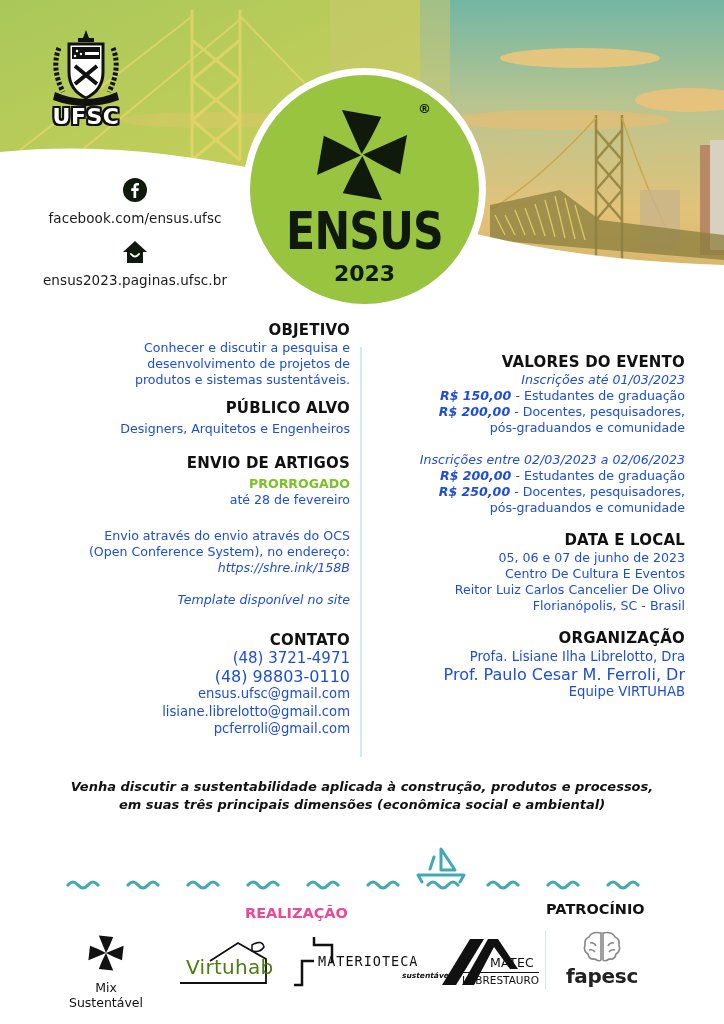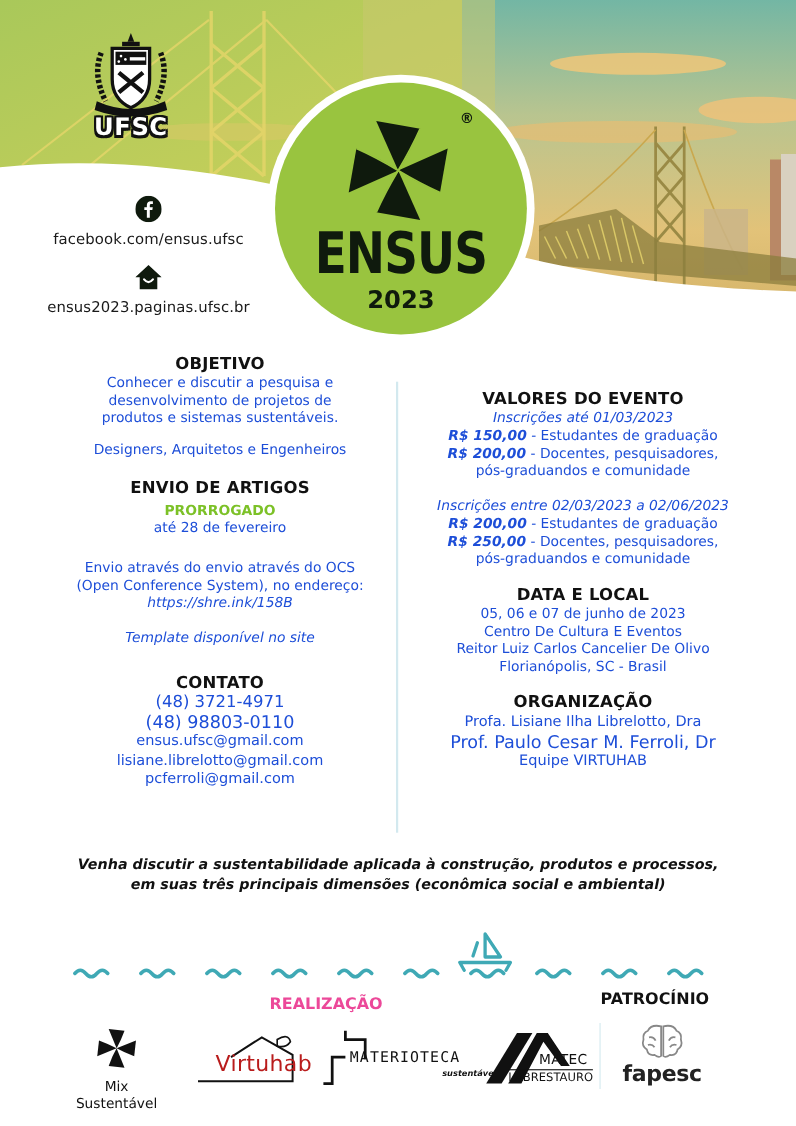--- a/index.html
+++ b/index.html
@@ -3,38 +3,38 @@
 <meta charset="utf-8">
 <style>
   * { box-sizing: border-box; margin: 0; padding: 0; }
   html, body { width: 724px; height: 1024px; overflow: hidden; background: #ffffff; }
   body { position: relative; font-family: "DejaVu Sans", "Liberation Sans", sans-serif; color: #111; }
 
   
   .hero { position: absolute; left: 0; top: 0; width: 724px; height: 300px; overflow: hidden; }
   .hero-svg { position: absolute; left: 0; top: 0; }
 
-  .ufsc-logo { position: absolute; left: 45px; top: 28px; width: 82px; height: 108px; margin-left: 33px; }
+  .ufsc-logo { position: absolute; left: 45px; top: 28px; width: 82px; height: 108px; }
   .ufsc-text { position: absolute; left: 0; top: 76px; width: 82px; text-align: center; font-family: "DejaVu Sans", sans-serif; font-weight: bold; font-size: 22px; color: #fff; letter-spacing: 0.5px;
     text-shadow: -2px 0 #111, 2px 0 #111, 0 -2px #111, 0 2px #111, -2px -2px #111, 2px 2px #111, -2px 2px #111, 2px -2px #111; }
 
   .social { position: absolute; left: 40px; top: 178px; width: 190px; text-align: center; }
   .social .icon { display: block; margin: 0 auto; width: 24px; height: 24px; }
   .social .link { display: block; font-size: 13.5px; color: #1a1a1a; margin-top: 8px; letter-spacing: 0.1px; }
   .social .row2 { margin-top: 14px; }
 
   .badge { position: absolute; left: 243px; top: 68px; width: 243px; height: 243px; border-radius: 50%; background: #fff; }
   .badge-inner { position: absolute; left: 7px; top: 7px; width: 229px; height: 229px; border-radius: 50%; background: #99c43f; }
   .pinwheel { position: absolute; left: 62px; top: 30px; width: 100px; height: 100px; }
   .reg { position: absolute; left: 168px; top: 26px; font-size: 13px; font-weight: bold; color: #0f1a0d; }
   .brand { position: absolute; left: 0; top: 130px; width: 229px; text-align: center; font-family: "DejaVu Sans", sans-serif; font-weight: bold; font-size: 52px; color: #0f1a0d; letter-spacing: -1px; transform: scaleX(0.82); line-height: 1; }
   .year { position: absolute; left: 0; top: 186px; width: 229px; text-align: center; font-weight: bold; font-size: 22px; color: #0f1a0d; }
 
   
-  .col { position: absolute; text-align: center; }
+  .col { position: absolute; text-align: right; }
   .col-left { left: 50px; width: 300px; top: 320px; }
   .col-right { left: 375px; width: 310px; top: 352px; }
   .divider { position: absolute; left: 360px; top: 347px; width: 2px; height: 410px; background: #d3e9ef; }
 
   h2 { font-family: "DejaVu Sans", sans-serif; font-weight: bold; font-size: 15px; color: #111; letter-spacing: 0.2px; line-height: 20px; }
   .p { font-size: 12.6px; line-height: 16px; color: #1d4ed8; }
   .it { font-style: italic; }
   .green { color: #7cc127; font-weight: bold; }
   .b-it { font-weight: bold; font-style: italic; }
   .gap-s { height: 10px; }
@@ -46,21 +46,21 @@
   .waves { position: absolute; left: 60px; top: 845px; width: 610px; height: 50px; }
 
   
   .label-realizacao { position: absolute; left: 245px; top: 905px; font-weight: bold; font-size: 14.5px; color: #ec4899; }
   .label-patrocinio { position: absolute; left: 546px; top: 901px; font-weight: bold; font-size: 14.5px; color: #111; }
 
   .logo { position: absolute; }
   .logo-mix { left: 60px; top: 932px; width: 92px; height: 70px; text-align: center; }
   .logo-mix .caption { display: block; font-size: 12.5px; color: #111; margin-top: 2px; }
   .logo-virtuhab { left: 178px; top: 937px; width: 95px; height: 55px; }
-  .logo-virtuhab .word { position: absolute; left: 18px; top: 18px; font-size: 20px; color: #b91c1c; letter-spacing: 0.3px; }
+  .logo-virtuhab .word { position: absolute; left: 8px; top: 18px; font-size: 20px; color: #4d7c0f; letter-spacing: 0.3px; }
   .logo-materioteca { left: 292px; top: 935px; width: 138px; height: 55px; }
   .logo-materioteca .word { position: absolute; left: 26px; top: 18px; font-size: 13.5px; font-weight: normal; color: #111; letter-spacing: 1px; font-family: "DejaVu Sans Mono", monospace; }
   .logo-materioteca .sub { position: absolute; left: 110px; top: 36px; font-size: 7.5px; font-weight: bold; color: #111; font-style: italic; }
   .logo-matec { left: 440px; top: 935px; width: 100px; height: 55px; }
   .logo-matec .w1 { position: absolute; left: 50px; top: 20px; font-size: 12.5px; color: #111; letter-spacing: 0.3px; }
   .logo-matec .w2 { position: absolute; left: 22px; top: 37px; font-size: 10.5px; color: #111; border-top: 1.5px solid #111; padding-top: 1px; }
   .sep-sponsor { position: absolute; left: 545px; top: 930px; width: 1px; height: 60px; background: #d3e9ef; }
   .logo-fapesc { left: 562px; top: 930px; width: 80px; height: 62px; text-align: center; }
   .logo-fapesc .word { position: absolute; left: 0; top: 34px; width: 80px; text-align: center; font-size: 20px; font-weight: bold; color: #222; letter-spacing: -0.3px; }
 </style>
@@ -199,20 +199,21 @@
 
 <div class="col col-left">
   <section>
     <h2>OBJETIVO</h2>
     <div class="p">Conhecer e discutir a pesquisa e</div>
     <div class="p">desenvolvimento de projetos de</div>
     <div class="p">produtos e sistemas sustentáveis.</div>
   </section>
   <div class="gap-s"></div>
   <section>
+    <h2>PÚBLICO ALVO</h2>
     <div class="p" style="margin-top:3px">Designers, Arquitetos e Engenheiros</div>
   </section>
   <div class="gap-m"></div>
   <section>
     <h2>ENVIO DE ARTIGOS</h2>
     <div class="p green" style="margin-top:3px">PRORROGADO</div>
     <div class="p">até 28 de fevereiro</div>
     <div style="height:20px"></div>
     <div class="p">Envio através do envio através do OCS</div>
     <div class="p">(Open Conference System), no endereço:</div>

